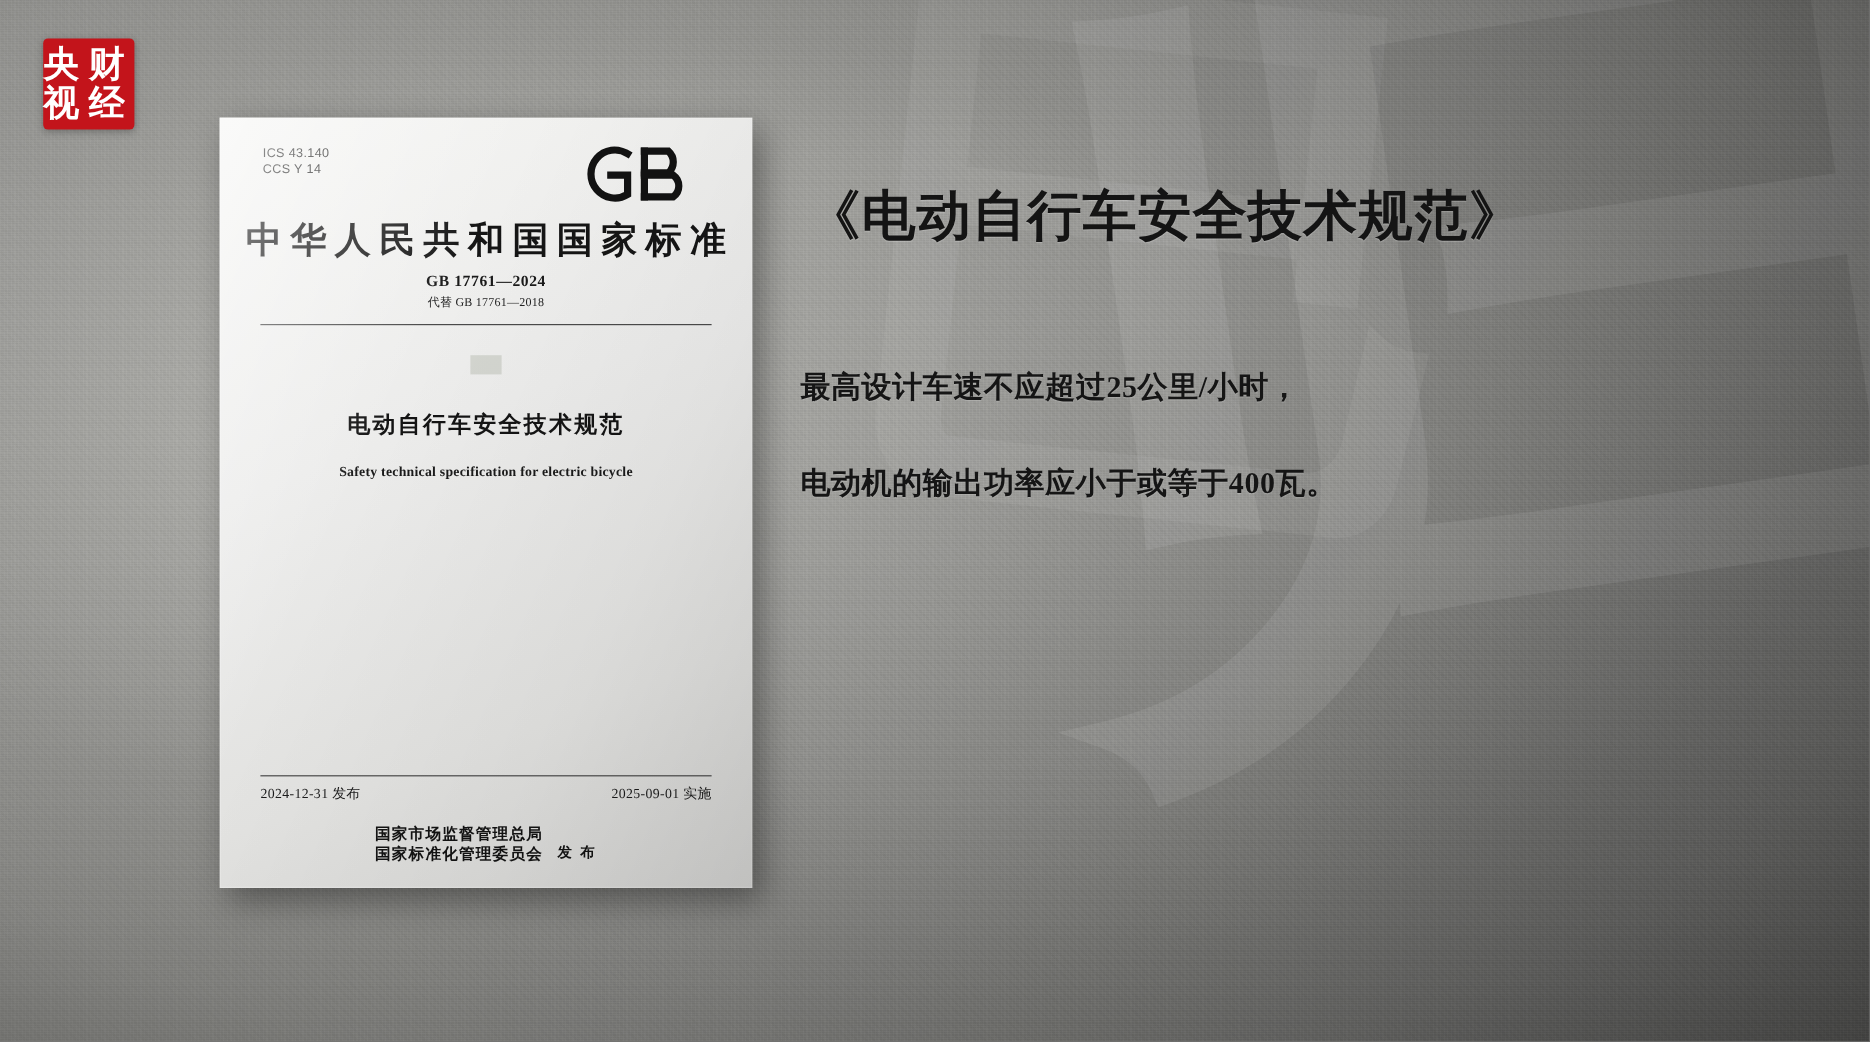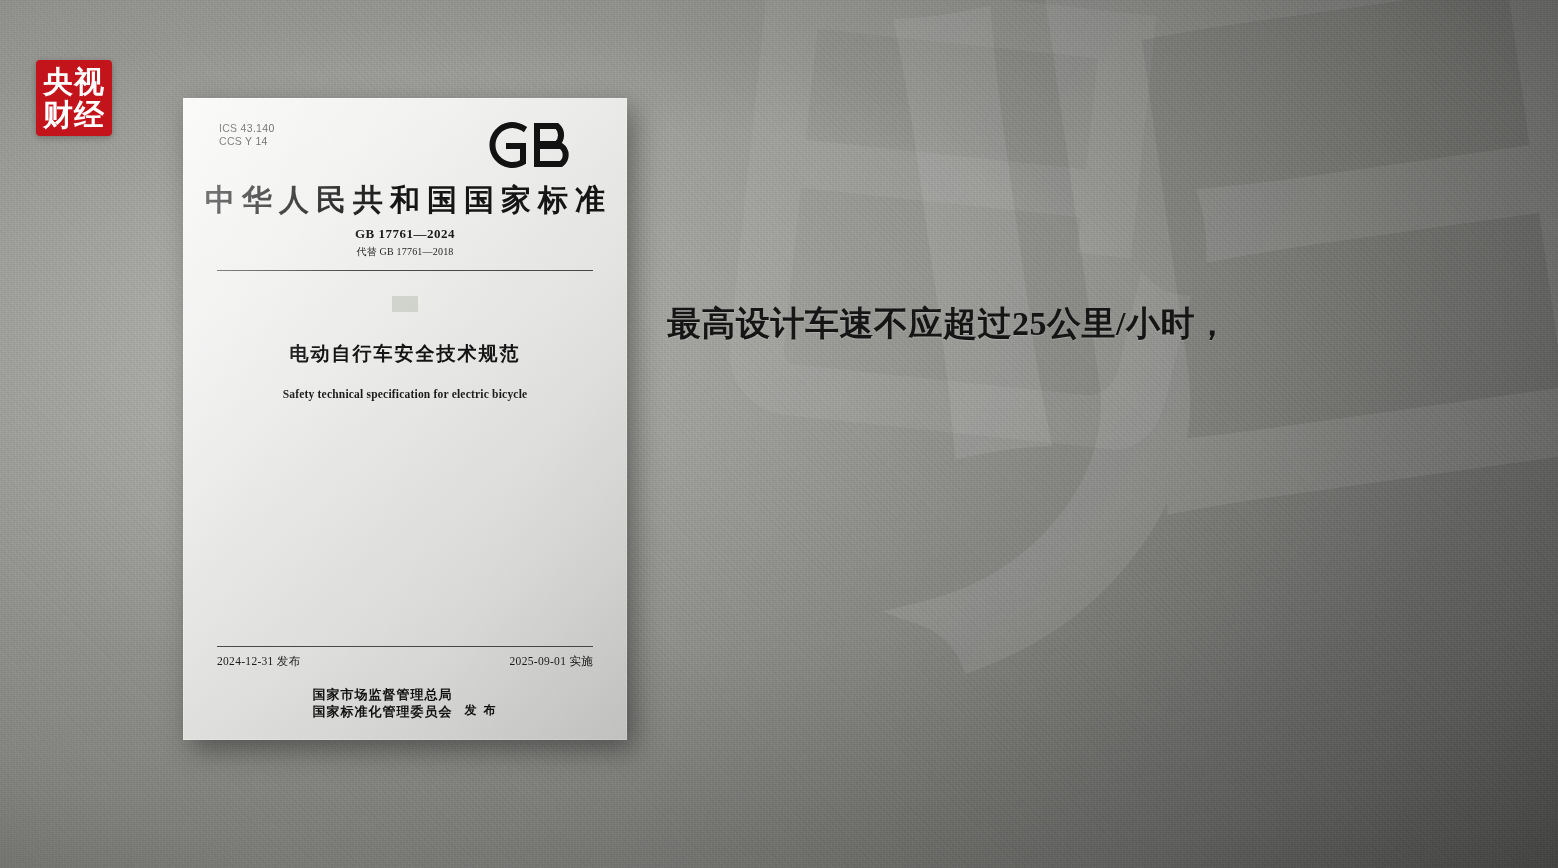--- a/index.html
+++ b/index.html
@@ -66,26 +66,25 @@
   
   .logo {
     position: absolute;
     left: 36px;
     top: 32px;
     width: 76px;
     height: 76px;
     background: #c3141b;
     border-radius: 4px;
     display: flex;
-    flex-direction: column;
+    flex-direction: row;
     align-items: center;
     justify-content: center;
     color: #fff;
     box-shadow: 0 2px 6px rgba(0,0,0,.25);
-    margin-top: 28px;
   }
   .logo .l1, .logo .l2 {
     font-family: "Liberation Serif", serif;
     font-weight: bold;
     font-size: 30px;
     line-height: 33px;
     letter-spacing: 1px;
   }
 
   
@@ -255,21 +254,21 @@
   .bullets {
     position: absolute;
     left: 667px;
     top: 303px;
     width: 800px;
   }
   .bullets p {
     margin: 0 0 38px 0;
     font-family: "Liberation Serif", serif;
     font-weight: bold;
-    font-size: 34px;
+    font-size: 25px;
     line-height: 42px;
     color: #151515;
     letter-spacing: .5px;
     white-space: nowrap;
     text-shadow: 0 1px 1px rgba(255,255,255,.2);
   }
 </style>
 </head>
 <body>
 
@@ -315,18 +314,20 @@
     <div class="issuer">
       <div class="names">
         <div>国家市场监督管理总局</div>
         <div>国家标准化管理委员会</div>
       </div>
       <div class="publish">发 布</div>
     </div>
     <div class="sheen"></div>
   </div>
 
+  <div class="headline">《电动自行车安全技术规范》</div>
 
   <div class="bullets">
     <p>最高设计车速不应超过25公里/小时，</p>
+    <p>电动机的输出功率应小于或等于400瓦。</p>
   </div>
 
 </div>
 
 </body></html>

